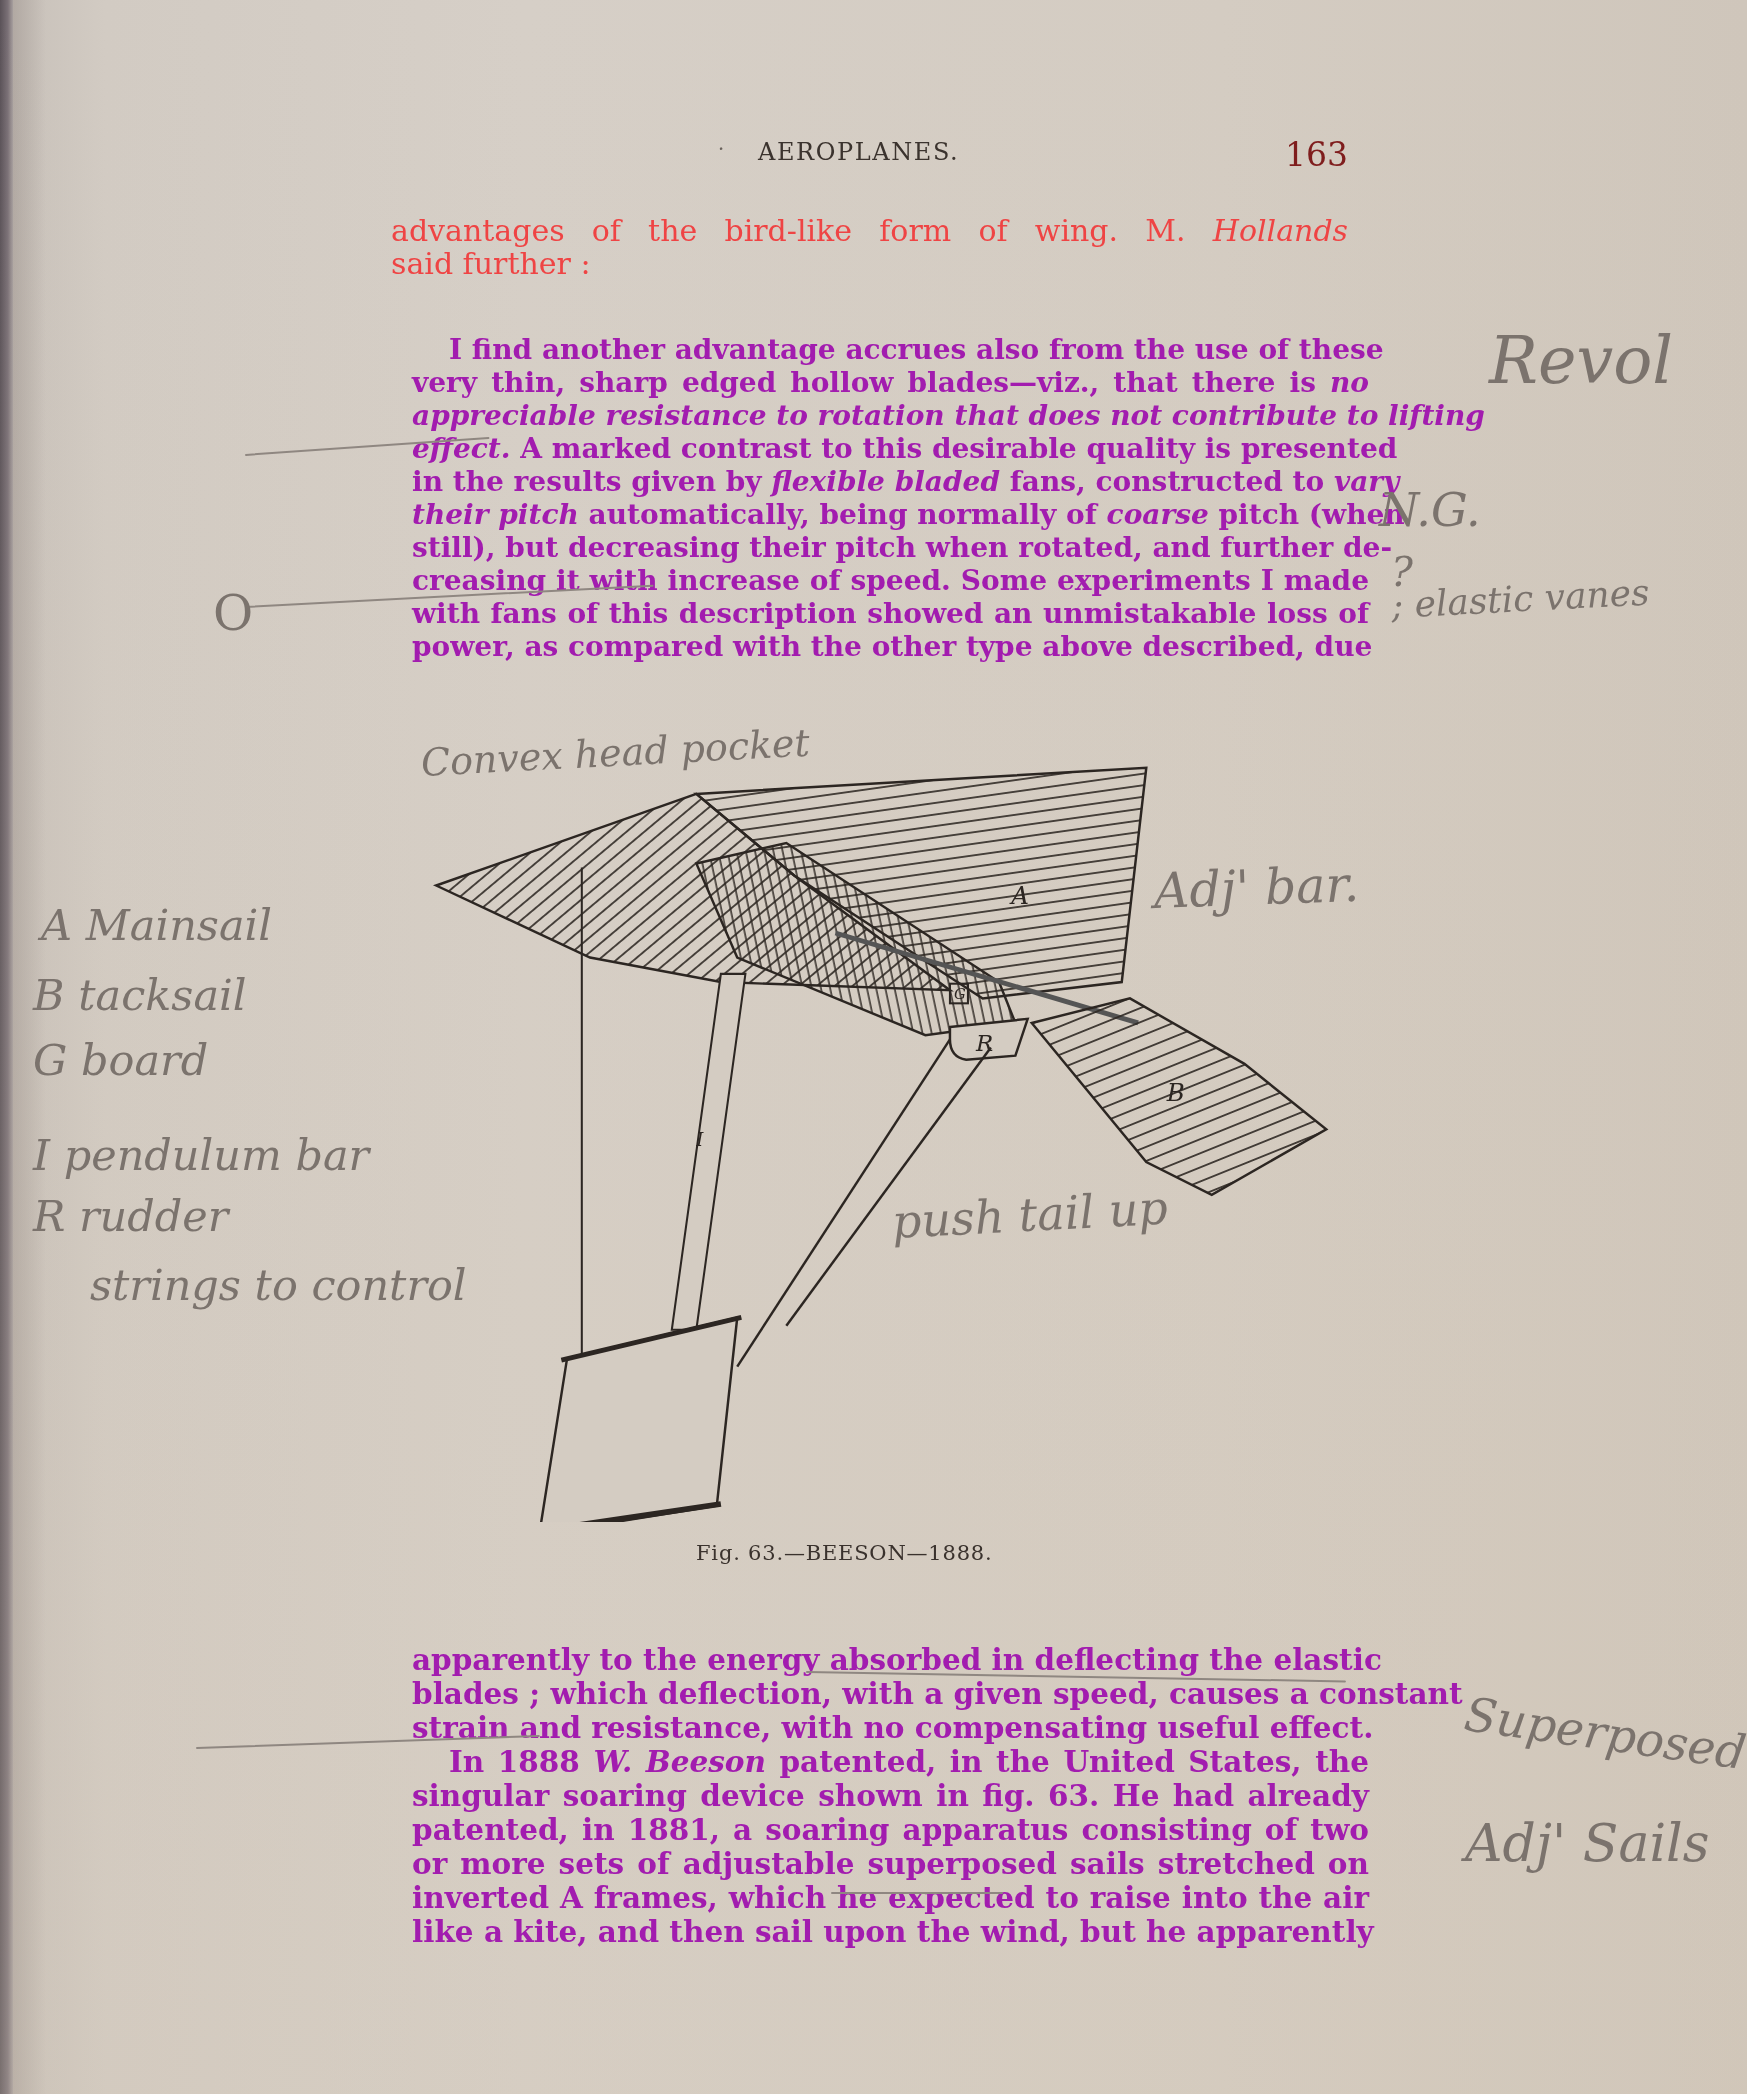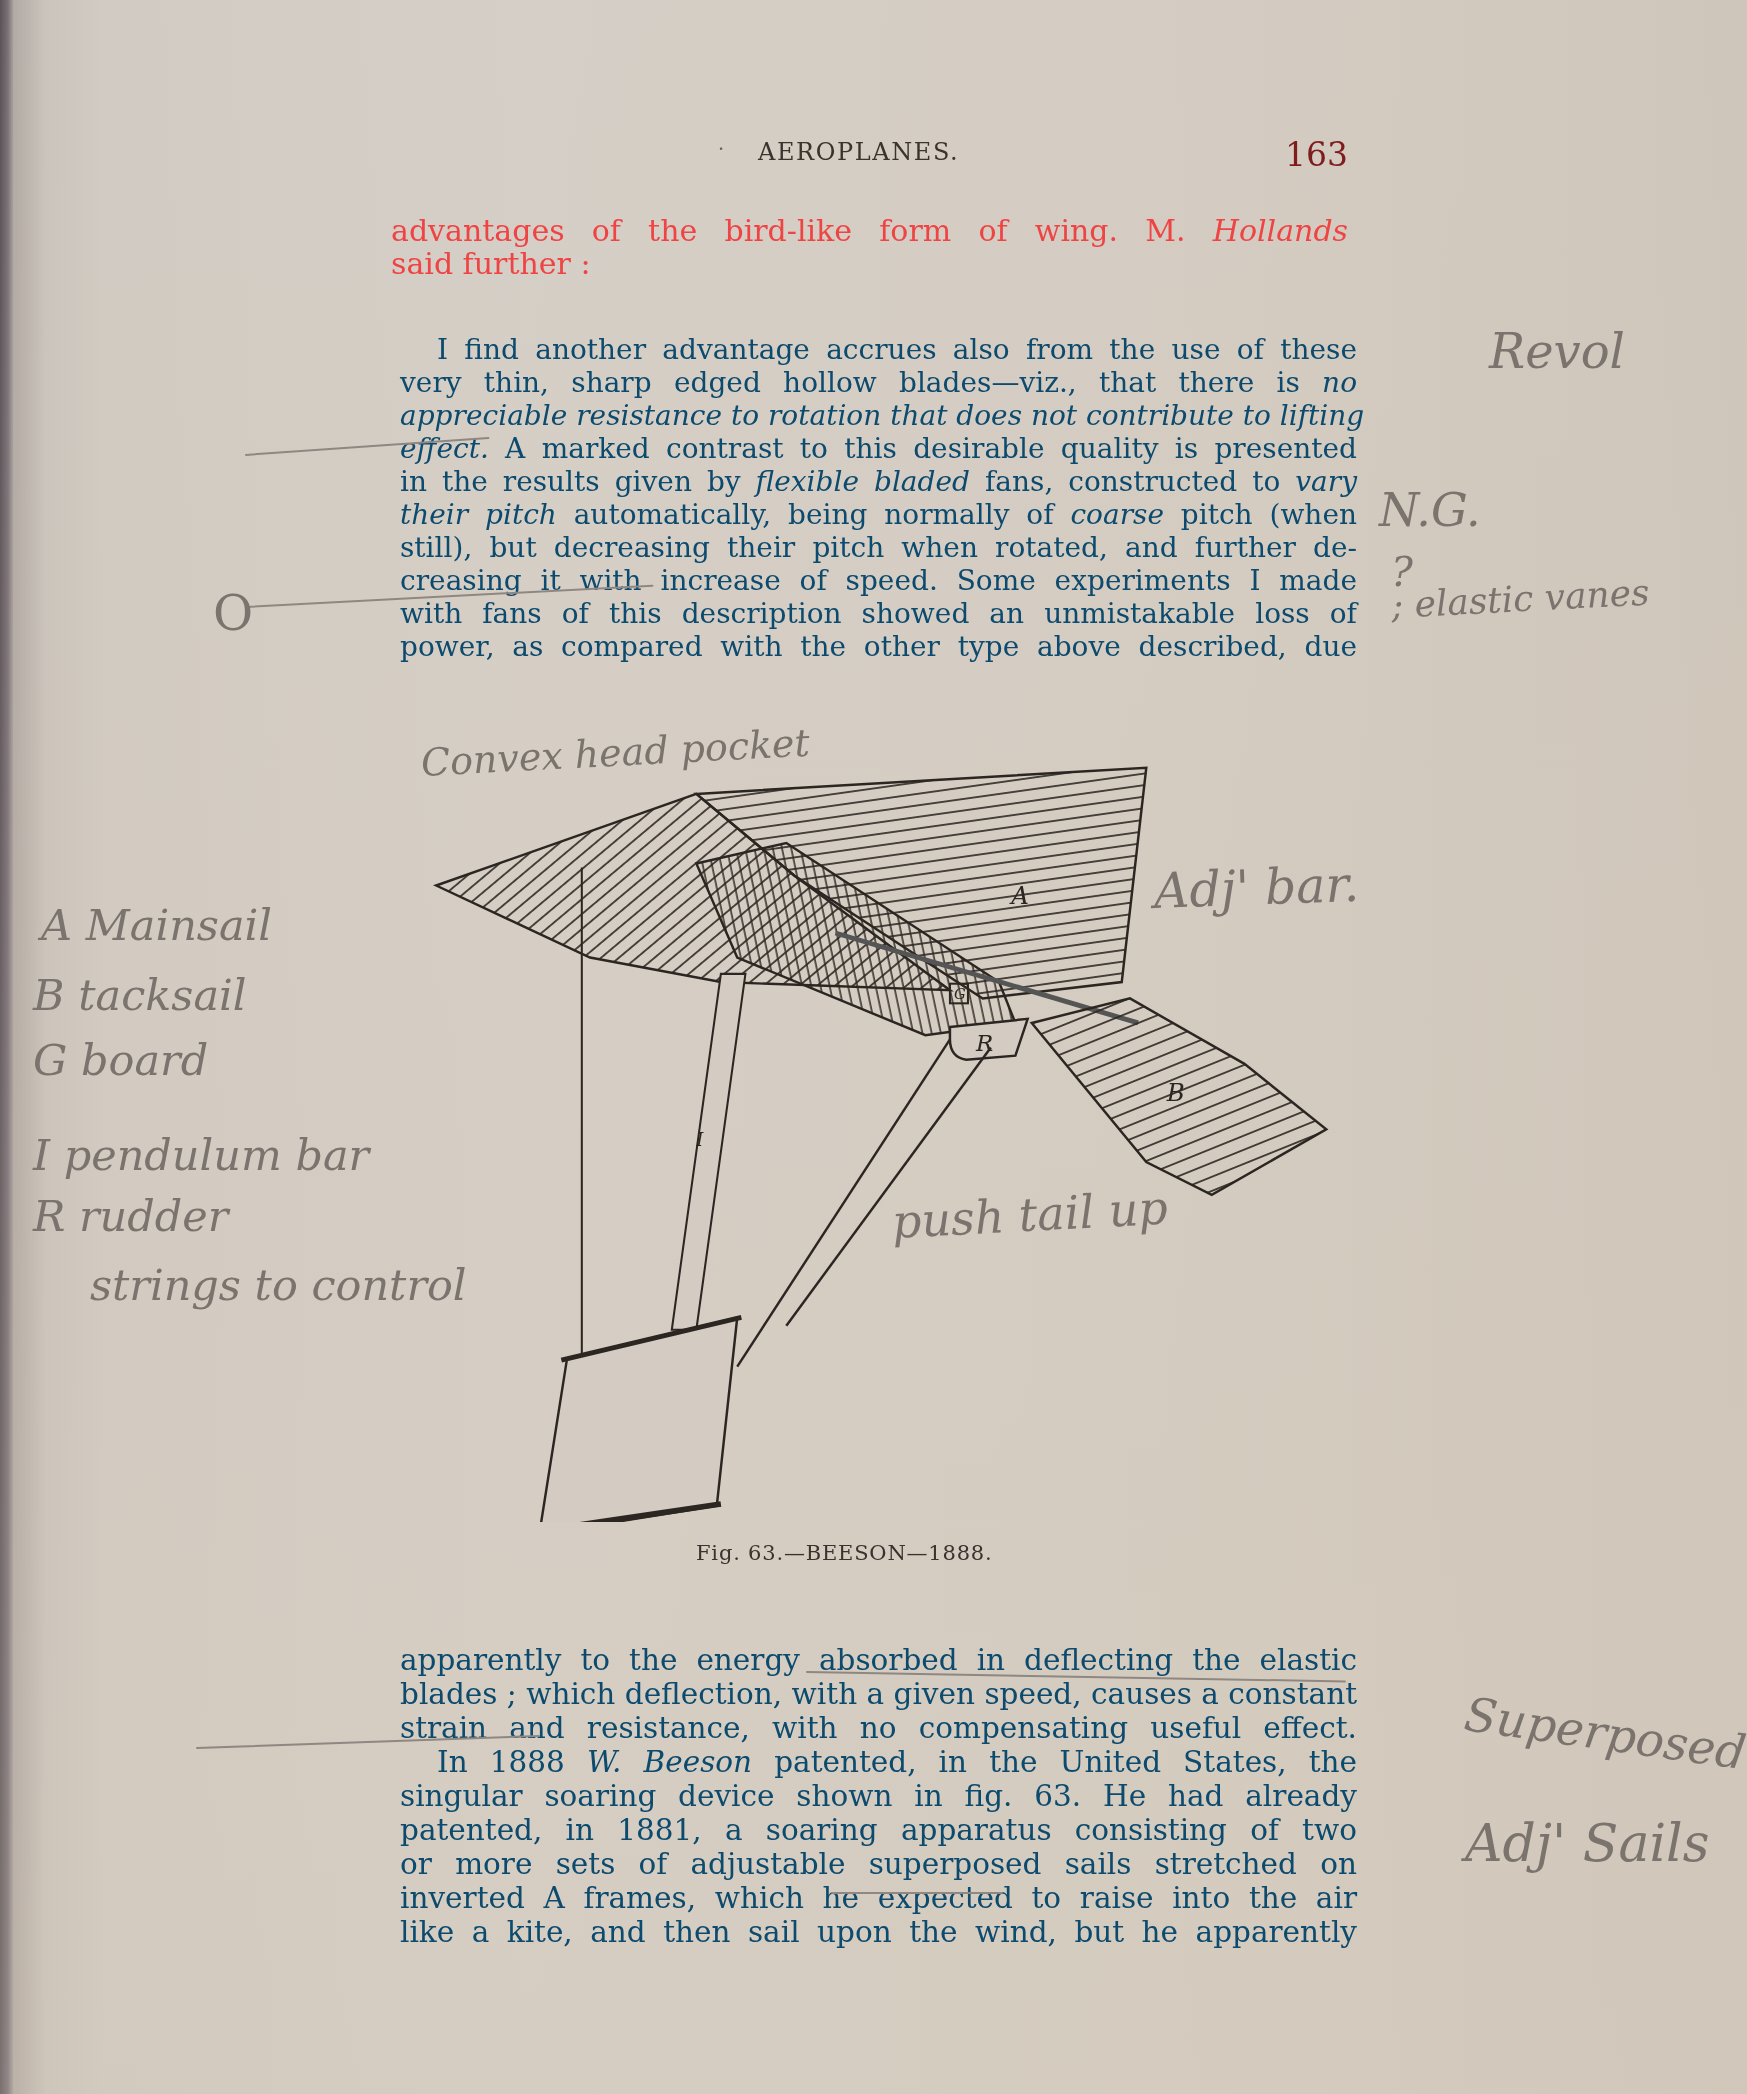--- a/index.html
+++ b/index.html
@@ -35,22 +35,22 @@
     position: absolute; right: 0; top: 0; font-size: 33px; color: #7f1d1d;
   }
   .text-block {
     position: absolute; left: 391px; width: 957px;
     font-size: 30px; line-height: 33px; text-align: justify;
     color: #ef4444;
   }
   .text-block .line { display: block; text-align-last: justify; white-space: nowrap; }
   .text-block .line.last { text-align-last: left; }
   .quote {
-    position: absolute; left: 400px; width: 957px;
-    font-size: 28px; line-height: 33px; color: #0c4a6e;
+    position: absolute; left: 412px; width: 957px;
+    font-size: 28px; line-height: 33px; color: #a21caf; font-weight: bold;
   }
   .quote .line { display: block; text-align: justify; text-align-last: justify; white-space: nowrap; }
   .quote .line.indent, .text-block .line.indent { padding-left: 37px; }
   i { font-style: italic; }
   .figure {
     position: absolute; left: 426px; top: 753px; width: 917px; height: 769px;
   }
   .caption {
     position: absolute; left: 696px; top: 1541px;
     font-size: 21px; letter-spacing: 0.8px; color: #3a322d;
@@ -153,21 +153,21 @@
     <span class="line"><span>inverted A frames, which he expected to raise into the air</span></span>
     <span class="line"><span>like a kite, and then sail upon the wind, but he apparently</span></span>
   </div>
 
 <div class="pencil-line" style="left:245px; top:454px; width:245px; transform:rotate(-4deg);"></div>
 <div class="pencil-line" style="left:245px; top:606px; width:409px; transform:rotate(-3deg);"></div>
 <div class="pencil-line" style="left:806px; top:1671px; width:540px; transform:rotate(1deg);"></div>
 <div class="pencil-line" style="left:196px; top:1747px; width:344px; transform:rotate(-2deg);"></div>
 <div class="pencil-line" style="left:831px; top:1892px; width:172px; transform:rotate(0deg);"></div>
 
-<div class="hand" style="left:1489px; top:323px; font-size:48px;">Revol</div>
+<div class="hand" style="left:1489px; top:323px; font-size:65px;">Revol</div>
 <div class="hand" style="left:1379px; top:483px; font-size:46px;">N.G.</div>
 <div class="hand" style="left:1391px; top:548px; font-size:41px;">?</div>
 <div class="hand" style="left:1391px; top:585px; font-size:36px; transform:rotate(-3deg);">; elastic vanes</div>
 <div class="hand" style="left:213px; top:585px; font-size:49px; font-style:normal;">O</div>
 <div class="hand" style="left:421px; top:741px; font-size:38px; transform:rotate(-3deg);">Convex head pocket</div>
 <div class="hand" style="left:1154px; top:863px; font-size:49px; transform:rotate(-2deg);">Adj' bar.</div>
 <div class="hand" style="left:892px; top:1195px; font-size:46px; transform:rotate(-3deg);">push tail up</div>
 
 <div>
   <div class="hand" style="left:41px; top:900px; font-size:43px;"><span>A</span> <span>Mainsail</span></div>

